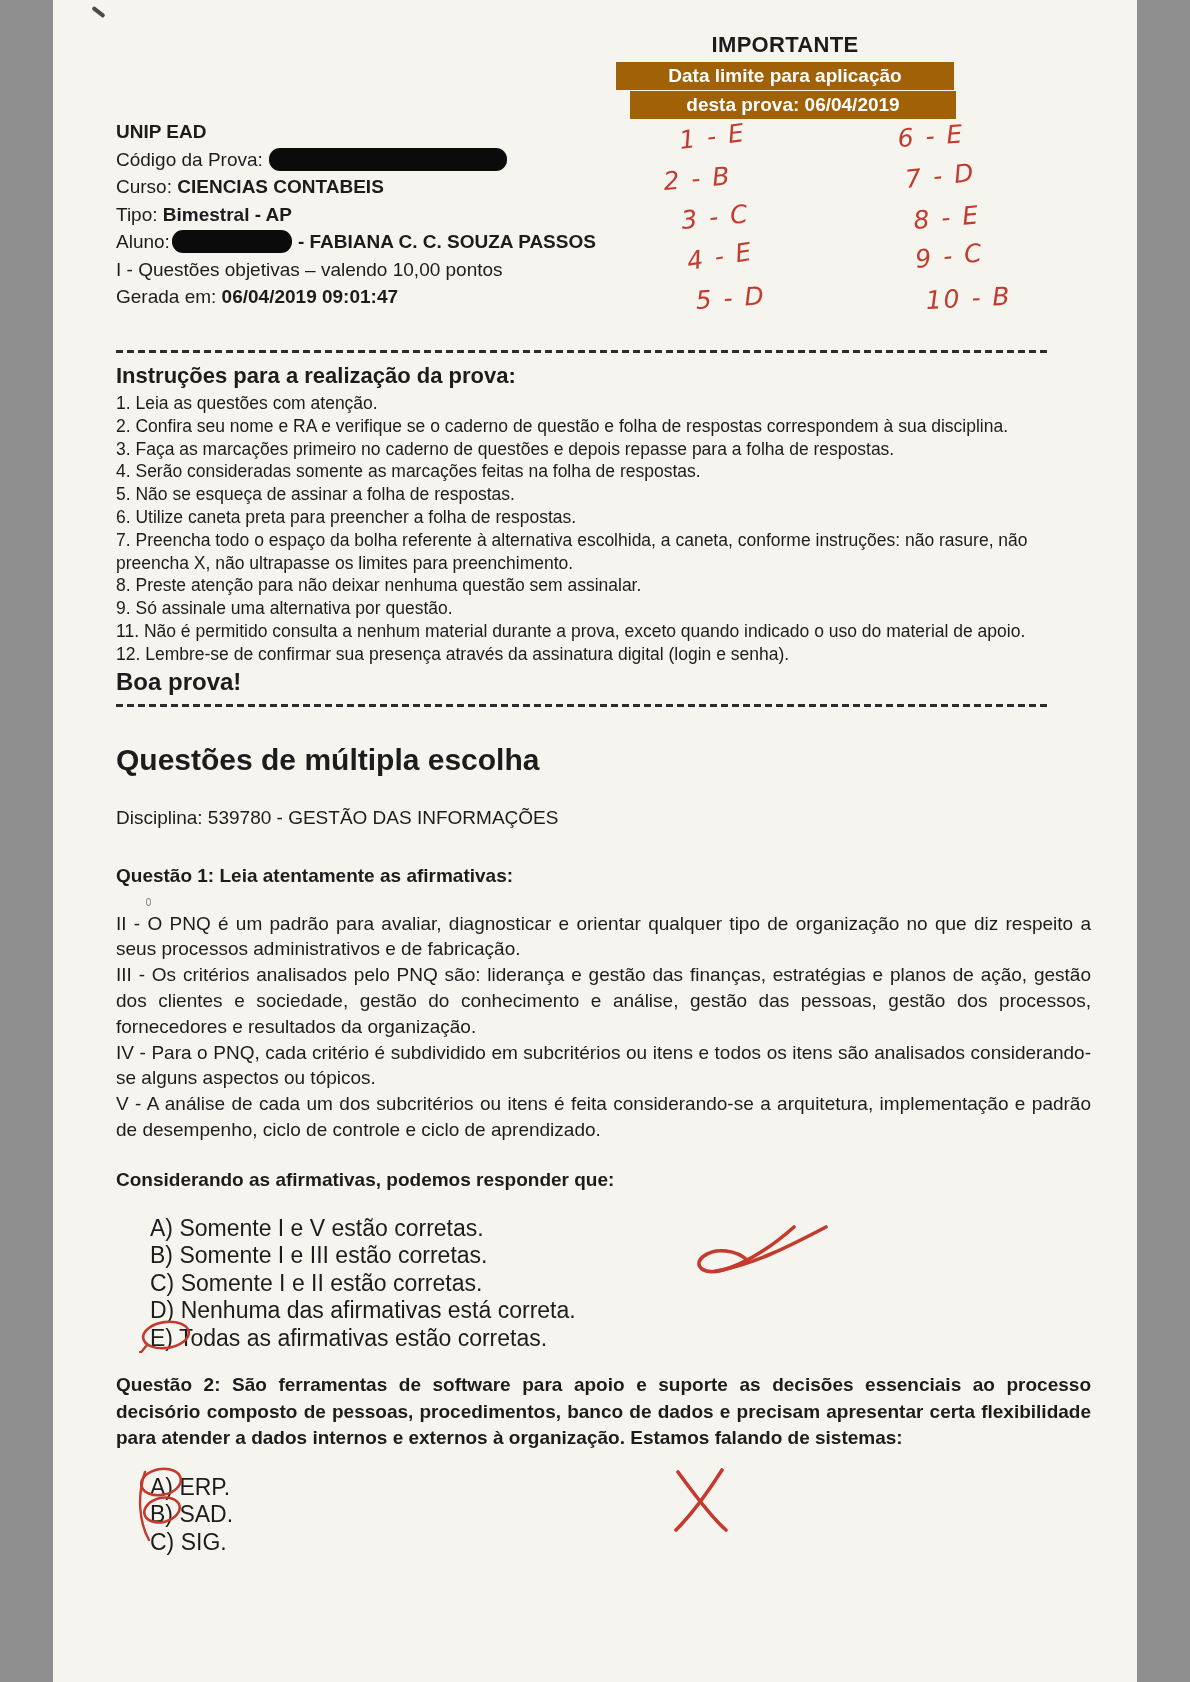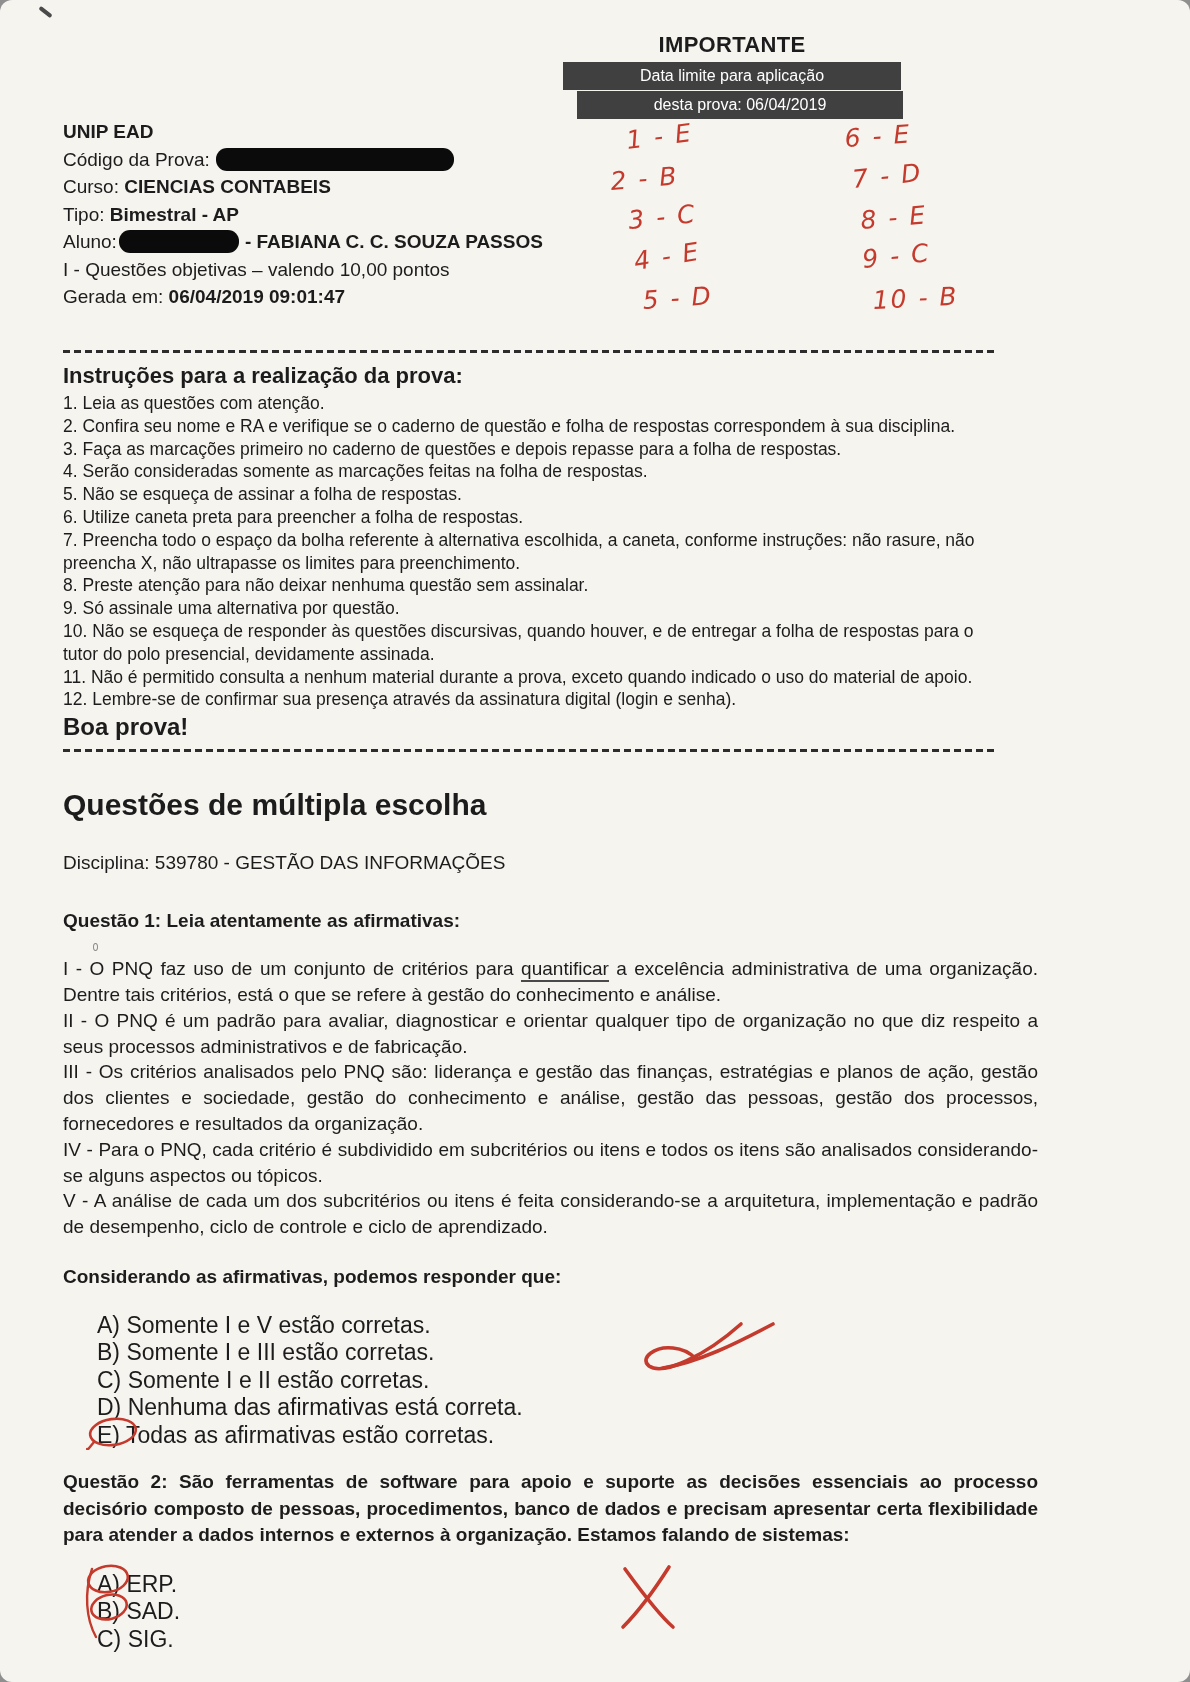--- a/index.html
+++ b/index.html
@@ -1,32 +1,31 @@
 <!DOCTYPE html>
 <html><head>
 <meta charset="utf-8">
 <style>
   * { margin:0; padding:0; box-sizing:border-box; }
   html,body { background:#8f8f8f; }
   .page {
-    width:1190px; height:1682px; position:relative; margin:0 auto;
+    width:1084px; height:1682px; position:relative; margin:0 auto;
     background:#f6f4ef; color:#1c1c1c; overflow:hidden;
     font-family:"Liberation Sans", sans-serif;
-    border-radius:12px;
   }
   .speck { position:absolute; left:38px; top:10px; width:15px; height:4px;
     background:#4a4a4a; border-radius:2px; transform:rotate(38deg); }
   .content { position:absolute; left:63px; top:0; width:975px; }
 
   
   .top-area { position:relative; height:350px; }
   .notice-title { position:absolute; left:500px; top:32px; width:338px;
     text-align:center; font-size:22px; font-weight:bold; letter-spacing:.3px; }
-  .notice-bar { position:absolute; height:28px; background:#404040; color:#fff;
-    font-weight:normal; font-size:16px; text-align:center; line-height:28px; }
+  .notice-bar { position:absolute; height:28px; background:#a16207; color:#fff;
+    font-weight:bold; font-size:19px; text-align:center; line-height:28px; }
   .bar1 { left:500px; top:62px; width:338px; }
   .bar2 { left:514px; top:91px; width:326px; }
 
   .header-block { position:absolute; left:0; top:118px; font-size:19px; line-height:27.5px; }
   .bold, .val { font-weight:bold; }
   .redact { display:inline-block; vertical-align:-5px; background:#0b0b0b;
     height:23px; border-radius:11px; }
   .redact-codigo { width:238px; margin-left:6px; }
   .redact-aluno  { width:120px; margin-left:2px; margin-right:6px; }
 
@@ -137,36 +136,34 @@
       <div class="ins-title">Instruções para a realização da prova:</div>
       <p>1. Leia as questões com atenção.</p>
       <p>2. Confira seu nome e RA e verifique se o caderno de questão e folha de respostas correspondem à sua disciplina.</p>
       <p>3. Faça as marcações primeiro no caderno de questões e depois repasse para a folha de respostas.</p>
       <p>4. Serão consideradas somente as marcações feitas na folha de respostas.</p>
       <p>5. Não se esqueça de assinar a folha de respostas.</p>
       <p>6. Utilize caneta preta para preencher a folha de respostas.</p>
       <p>7. Preencha todo o espaço da bolha referente à alternativa escolhida, a caneta, conforme instruções: não rasure, não preencha X, não ultrapasse os limites para preenchimento.</p>
       <p>8. Preste atenção para não deixar nenhuma questão sem assinalar.</p>
       <p>9. Só assinale uma alternativa por questão.</p>
-      <p>10. Não se esqueça de responder às questões discursivas, quando houver, e de entregar a folha de respostas para o tutor do polo presencial, devidamente assinada.</p>
       <p>11. Não é permitido consulta a nenhum material durante a prova, exceto quando indicado o uso do material de apoio.</p>
       <p>12. Lembre-se de confirmar sua presença através da assinatura digital (login e senha).</p>
       <div class="closing">Boa prova!</div>
     </div>
 
     <div class="dashes d2"></div>
 
     <div class="section-title">Questões de múltipla escolha</div>
     <div class="discipline">Disciplina: 539780 - GESTÃO DAS INFORMAÇÕES</div>
 
     <div class="q-title">Questão 1: Leia atentamente as afirmativas:</div>
 
     <div class="statements">
       <span class="pen-dot"></span>
-      <p><span>I - O PNQ faz uso de um conjunto de critérios para </span><span class="ul-word">quantificar</span><span> a excelência administrativa de uma organização. Dentre tais critérios, está o que se refere à gestão do conhecimento e análise.</span></p>
       <p>II - O PNQ é um padrão para avaliar, diagnosticar e orientar qualquer tipo de organização no que diz respeito a seus processos administrativos e de fabricação.</p>
       <p>III - Os critérios analisados pelo PNQ são: liderança e gestão das finanças, estratégias e planos de ação, gestão dos clientes e sociedade, gestão do conhecimento e análise, gestão das pessoas, gestão dos processos, fornecedores e resultados da organização.</p>
       <p>IV - Para o PNQ, cada critério é subdividido em subcritérios ou itens e todos os itens são analisados considerando-se alguns aspectos ou tópicos.</p>
       <p>V - A análise de cada um dos subcritérios ou itens é feita considerando-se a arquitetura, implementação e padrão de desempenho, ciclo de controle e ciclo de aprendizado.</p>
     </div>
 
     <div class="q-prompt">Considerando as afirmativas, podemos responder que:</div>
 
     <div class="options">
       <div class="opt">A) Somente I e V estão corretas.</div>

